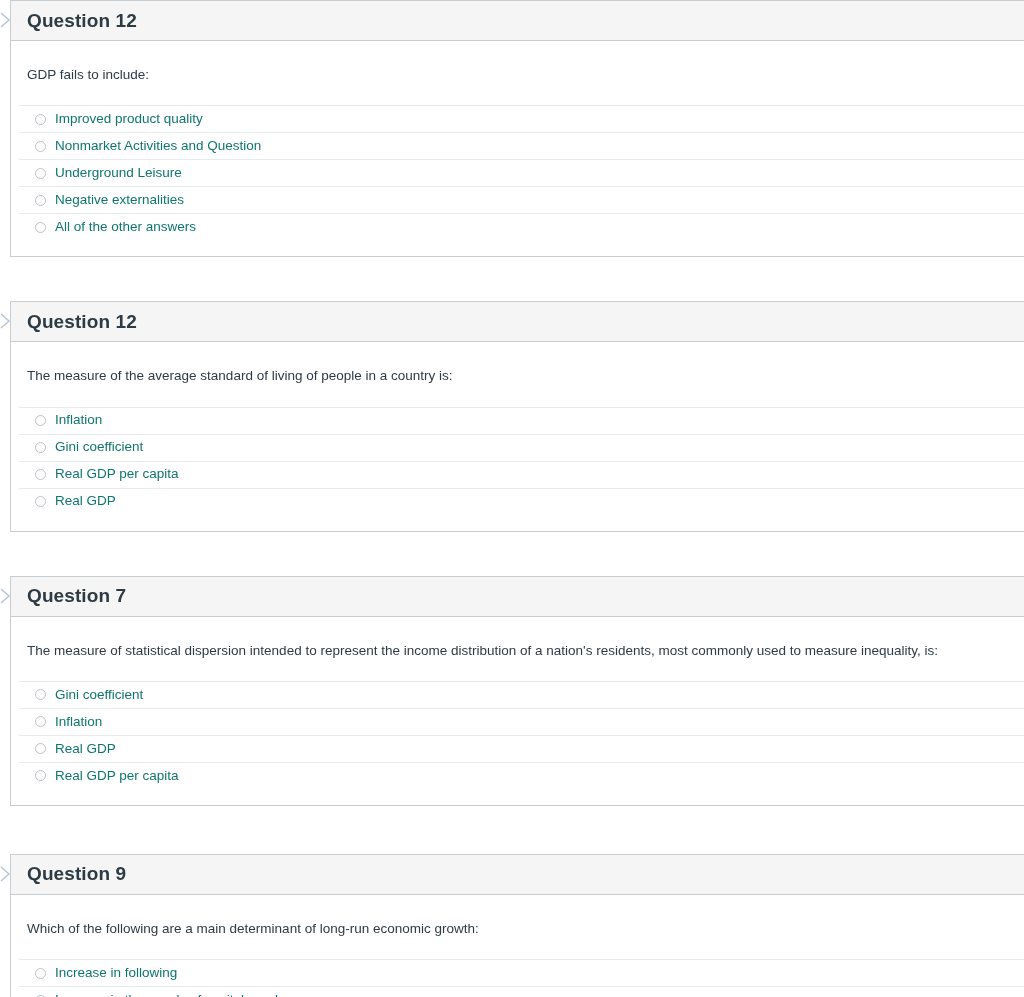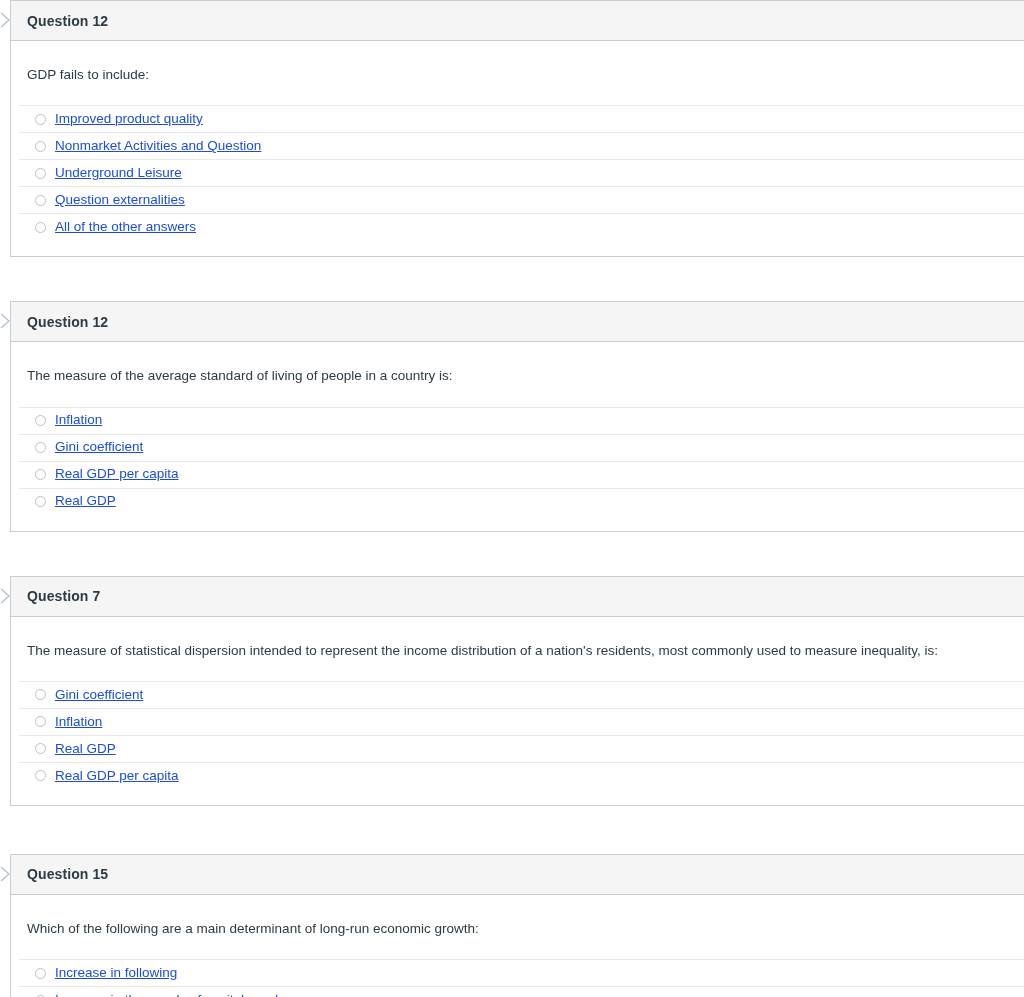--- a/index.html
+++ b/index.html
@@ -49,21 +49,21 @@
   .question-header {
     background: #f5f5f5;
     border-bottom: 1px solid #c7cdd1;
     height: 40px;
     display: flex;
     align-items: center;
     padding: 0 0 0 16px;
     box-sizing: border-box;
   }
   .question-title {
-    font-size: 14px;
+    font-size: 19px;
     font-weight: bold;
     color: #2d3b45;
     letter-spacing: 0.1px;
   }
 
   
   .question-content {
     padding: 0;
   }
   .question-text {
@@ -94,22 +94,21 @@
     width: 9px;
     height: 9px;
     border: 1px solid #bcc2c7;
     border-radius: 50%;
     background: #ffffff;
     margin-right: 9px;
   }
   .answer-label {
     font-size: 13.5px;
     line-height: 1.2;
-    color: #1d4ed8;
-    text-decoration: underline;
+    color: #0f766e;
   }
 </style>
 </head>
 <body>
 
 <div class="quiz-body">
 
   <div class="question-block">
     <span class="flag-marker">
       <svg width="12" height="20" viewBox="0 0 12 20" aria-hidden="true">
@@ -129,21 +128,21 @@
         <li class="answer-row">
           <span class="radio-icon"></span>
           <span class="answer-label">Nonmarket Activities and Question</span>
         </li>
         <li class="answer-row">
           <span class="radio-icon"></span>
           <span class="answer-label">Underground Leisure</span>
         </li>
         <li class="answer-row">
           <span class="radio-icon"></span>
-          <span class="answer-label">Question externalities</span>
+          <span class="answer-label">Negative externalities</span>
         </li>
         <li class="answer-row">
           <span class="radio-icon"></span>
           <span class="answer-label">All of the other answers</span>
         </li>
       </ul>
     </div>
   </div>
 
   <div class="q-spacer"></div>
@@ -216,21 +215,21 @@
 
   <div class="q-spacer-wide"></div>
 
   <div class="question-block">
     <span class="flag-marker">
       <svg width="12" height="20" viewBox="0 0 12 20" aria-hidden="true">
         <path d="M1 3 L9 10 L1 17" fill="none" stroke="#b3c4d4" stroke-width="1.4"></path>
       </svg>
     </span>
     <div class="question-header">
-      <span class="question-title">Question 15</span>
+      <span class="question-title">Question 9</span>
     </div>
     <div class="question-content">
       <div class="question-text">Which of the following are a main determinant of long-run economic growth:</div>
       <ul class="answers">
         <li class="answer-row">
           <span class="radio-icon"></span>
           <span class="answer-label">Increase in following</span>
         </li>
         <li class="answer-row">
           <span class="radio-icon"></span>

